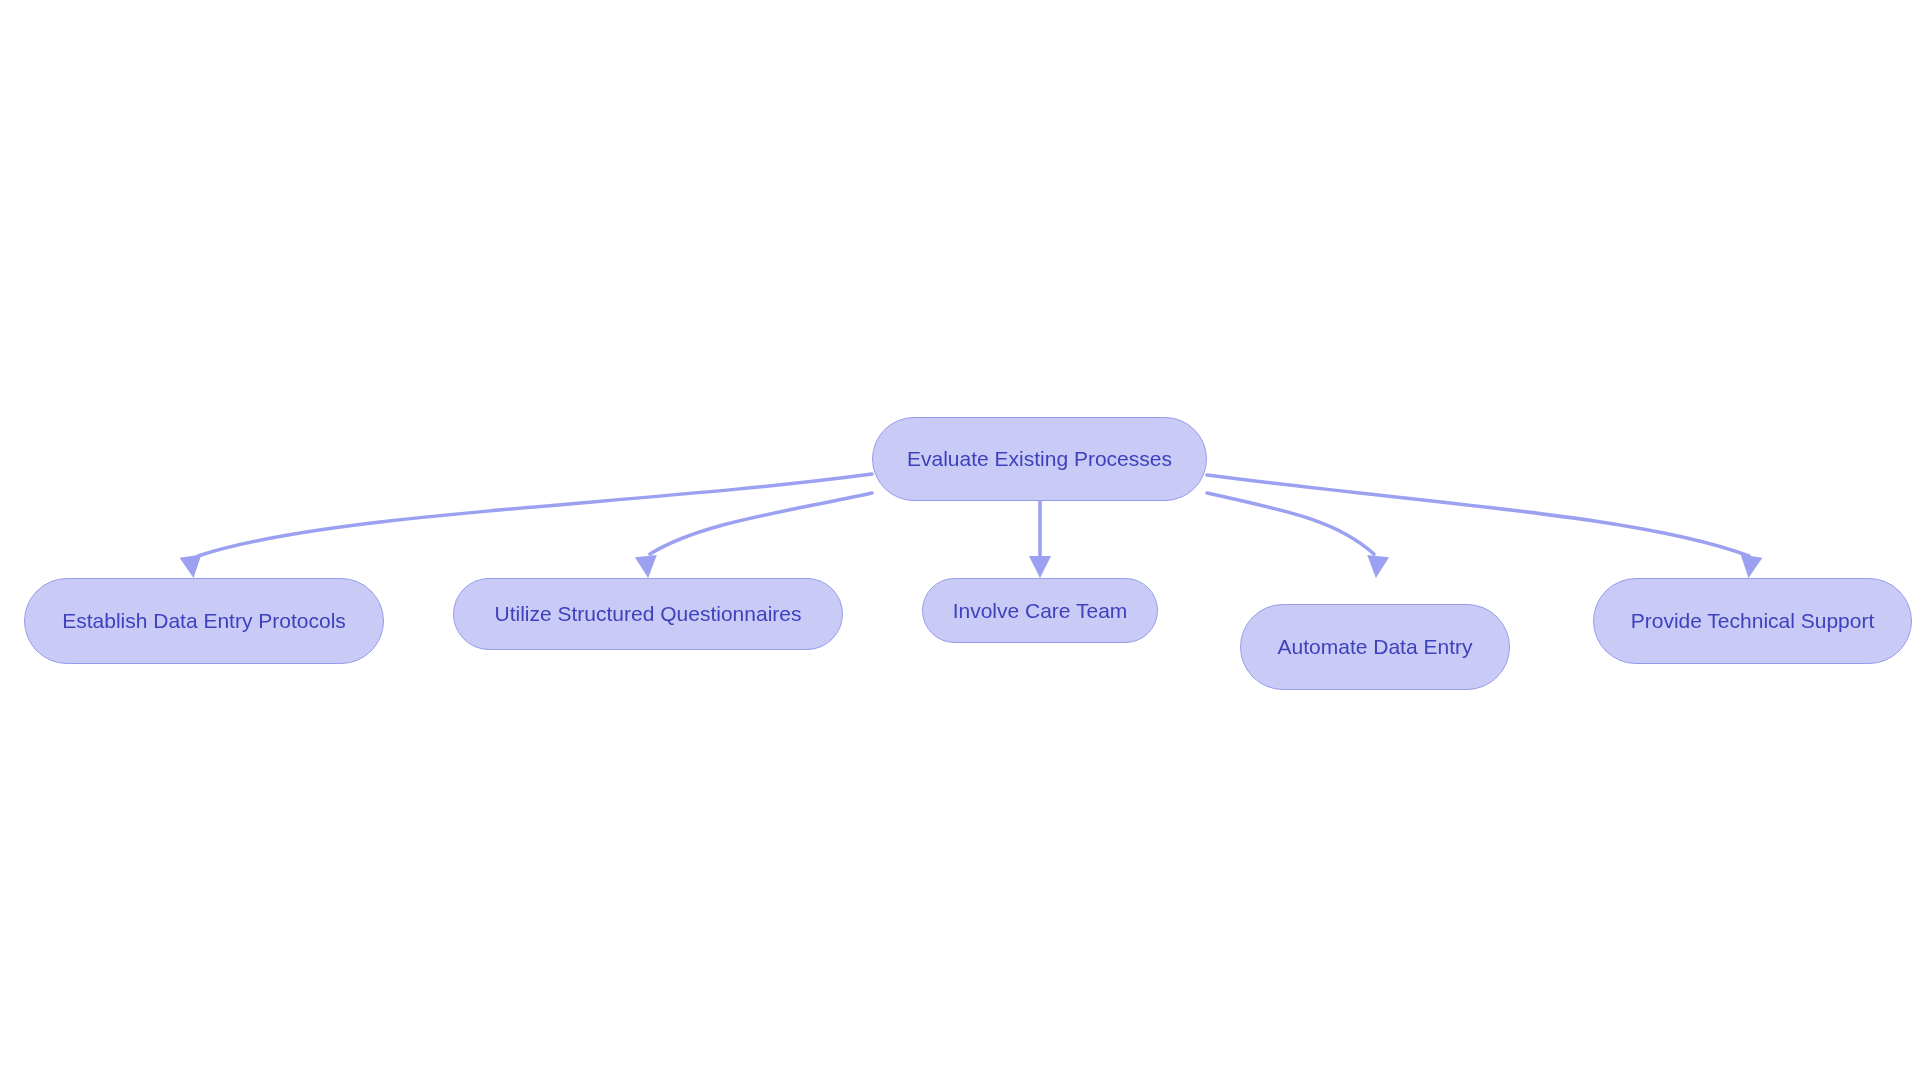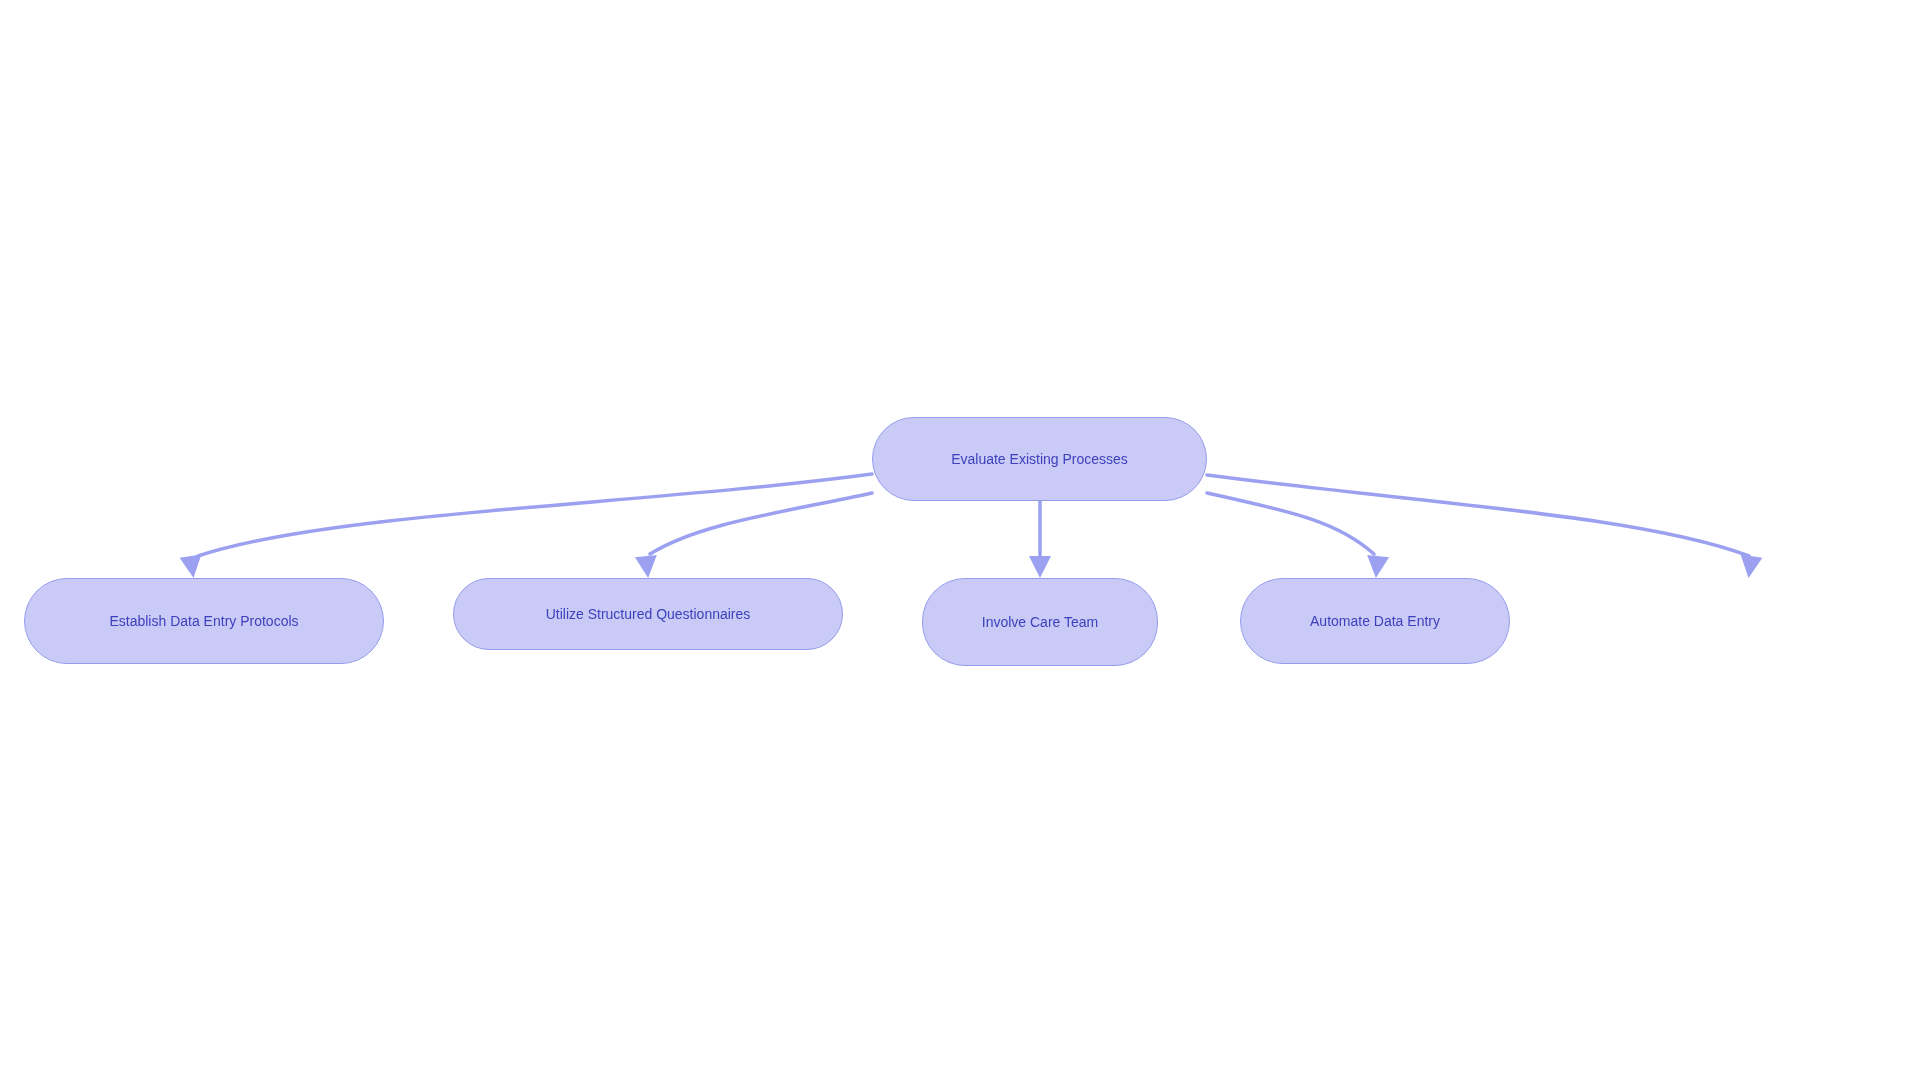--- a/index.html
+++ b/index.html
@@ -24,41 +24,41 @@
   .node {
     position: absolute;
     box-sizing: border-box;
     background: var(--node-fill, #c9cbf6);
     border: 1.6px solid var(--node-border, #959ceb);
     border-radius: 43px;
     display: flex;
     align-items: center;
     justify-content: center;
     color: var(--text, #3d41bc);
-    font-size: 14px;
+    font-size: 21px;
     line-height: 1.2;
     text-align: center;
     white-space: nowrap;
   }
   .edge-line {
     fill: none;
     stroke: var(--edge, #9ba1f0);
     stroke-width: 3.5;
     stroke-linecap: round;
   }
   .arrow-head {
     fill: var(--edge, #9ba1f0);
     stroke: none;
   }
   
   #node-root   { left: 872px;  top: 417px; width: 335px; height: 84px; }
   #node-child0 { left: 24px;   top: 578px; width: 360px; height: 86px; }
   #node-child1 { left: 453px;  top: 578px; width: 390px; height: 72px; }
-  #node-child2 { left: 922px;  top: 578px; width: 236px; height: 88px; }
-  #node-child3 { left: 1240px; top: 578px; width: 270px; height: 86px; }
+  #node-child2 { left: 922px;  top: 578px; width: 236px; height: 65px; }
+  #node-child3 { left: 1240px; top: 604px; width: 270px; height: 86px; }
   #node-child4 { left: 1593px; top: 578px; width: 319px; height: 86px; }
 </style>
 </head>
 <body>
 
 <div id="canvas" style="--bg: #ffffff; --node-fill: #c9cbf6; --node-border: #959ceb; --edge: #9ba1f0; --text: #3d41bc;">
 
   <svg id="edges" viewBox="0 0 1920 1083" xmlns="http://www.w3.org/2000/svg">
 
     <g>
@@ -100,14 +100,17 @@
   </div>
 
   <div class="node" id="node-child2">
     <span>Involve Care Team</span>
   </div>
 
   <div class="node" id="node-child3">
     <span>Automate Data Entry</span>
   </div>
 
+  <div class="node" id="node-child4">
+    <span>Provide Technical Support</span>
+  </div>
 
 </div>
 
 </body></html>

